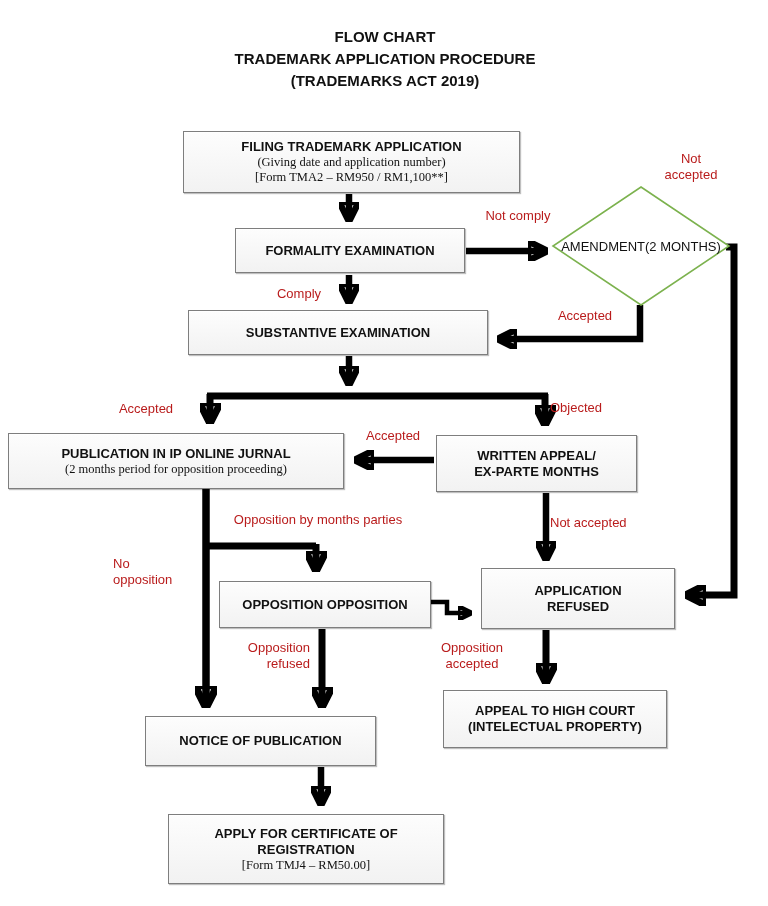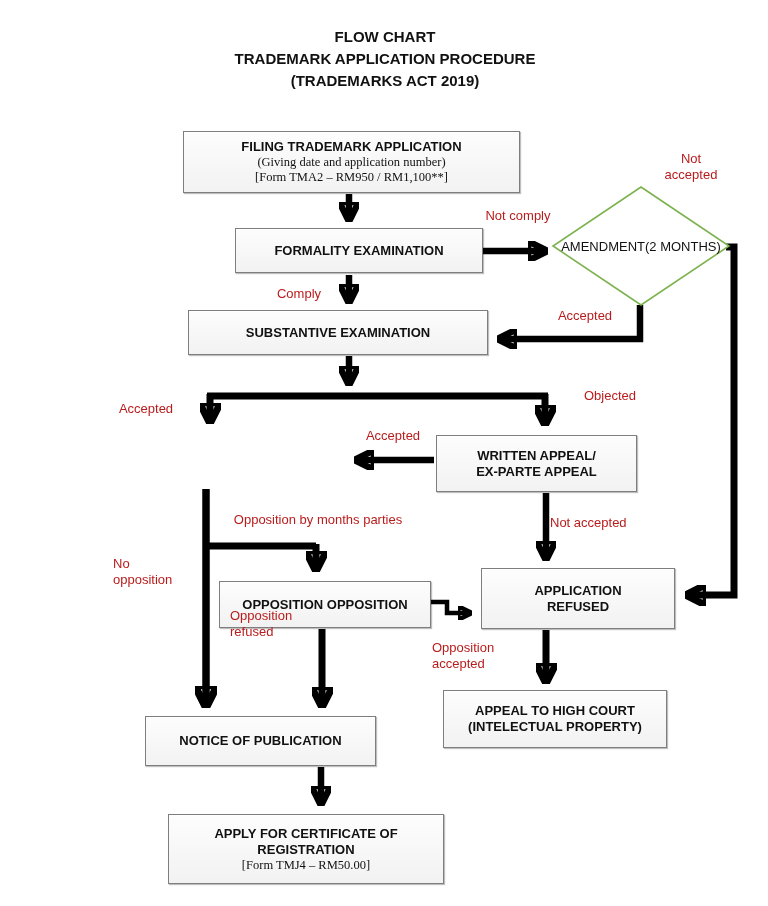--- a/index.html
+++ b/index.html
@@ -92,32 +92,36 @@
     <span>AMENDMENT</span>
     <span>(2 MONTHS)</span>
   </div>
 
   <div class="node" style="left:183px;top:131px;width:337px;height:62px">
     <span class="t">FILING TRADEMARK APPLICATION</span>
     <span class="s">(Giving date and application number)</span>
     <span class="s">[Form TMA2 – RM950 / RM1,100**]</span>
   </div>
 
-  <div class="node" style="left:235px;top:228px;width:248px;height:45px">
+  <div class="node" style="left:235px;top:228px;width:230px;height:45px">
     <span class="t">FORMALITY EXAMINATION</span>
   </div>
 
   <div class="node" style="left:188px;top:310px;width:300px;height:45px">
     <span class="t">SUBSTANTIVE EXAMINATION</span>
   </div>
 
+  <div class="node" style="left:8px;top:433px;width:336px;height:56px">
+    <span class="t">PUBLICATION IN IP ONLINE JURNAL</span>
+    <span class="s">(2 months period for opposition proceeding)</span>
+  </div>
 
   <div class="node" style="left:436px;top:435px;width:201px;height:57px">
     <span class="t">WRITTEN APPEAL/</span>
-    <span class="t">EX-PARTE APPEAL</span>
+    <span class="t">EX-PARTE MONTHS</span>
   </div>
 
   <div class="node" style="left:219px;top:581px;width:212px;height:47px">
     <span class="t">OPPOSITION OPPOSITION</span>
   </div>
 
   <div class="node" style="left:481px;top:568px;width:194px;height:61px">
     <span class="t">APPLICATION REFUSED</span>
   </div>
 
@@ -134,21 +138,21 @@
     <span class="t">APPLY FOR CERTIFICATE OF</span>
     <span class="t">REGISTRATION</span>
     <span class="s">[Form TMJ4 – RM50.00]</span>
   </div>
 
   <div class="label" style="left:468px;top:208px;width:100px;text-align:center">Not comply</div>
   <div class="label" style="left:659px;top:151px;width:64px;text-align:center">Not accepted</div>
   <div class="label" style="left:258px;top:286px;width:82px;text-align:center">Comply</div>
   <div class="label" style="left:538px;top:308px;width:94px;text-align:center">Accepted</div>
   <div class="label" style="left:100px;top:401px;width:92px;text-align:center">Accepted</div>
-  <div class="label" style="left:550px;top:388px;width:86px;text-align:right">Objected</div>
+  <div class="label" style="left:550px;top:400px;width:86px;text-align:left">Objected</div>
   <div class="label" style="left:350px;top:428px;width:86px;text-align:center">Accepted</div>
   <div class="label" style="left:550px;top:515px;width:110px;text-align:left">Not accepted</div>
   <div class="label" style="left:218px;top:512px;width:200px;text-align:center">Opposition by months parties</div>
   <div class="label" style="left:113px;top:556px;width:76px;text-align:left">No opposition</div>
-  <div class="label" style="left:230px;top:608px;width:80px;text-align:left">Opposition refused</div>
-  <div class="label" style="left:432px;top:640px;width:80px;">Opposition accepted</div>
+  <div class="label" style="left:230px;top:640px;width:80px;text-align:right">Opposition refused</div>
+  <div class="label" style="left:432px;top:640px;width:80px;text-align:center">Opposition accepted</div>
 
 </div>
 
 </body></html>

